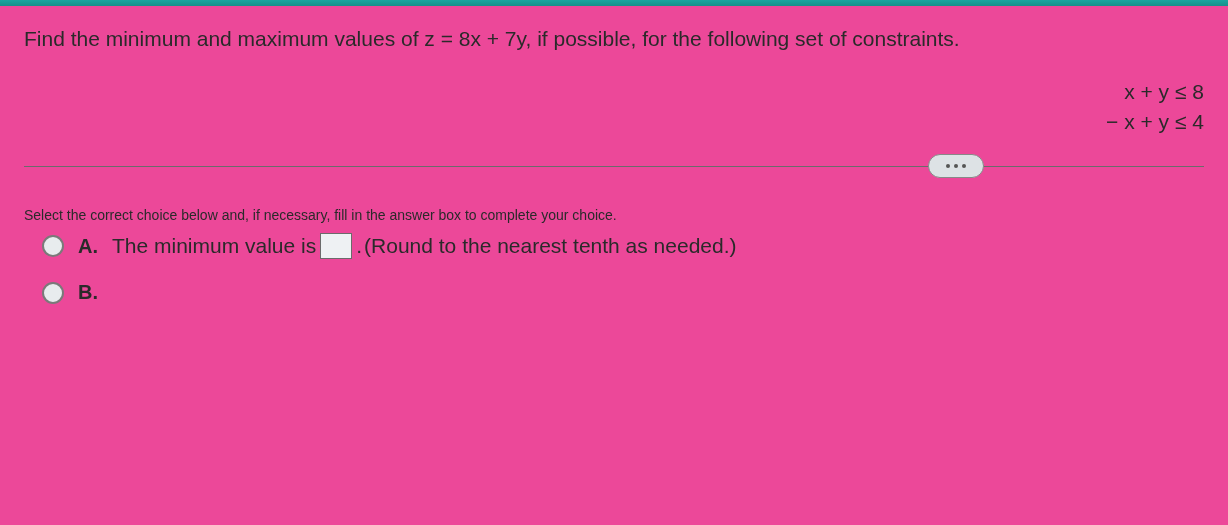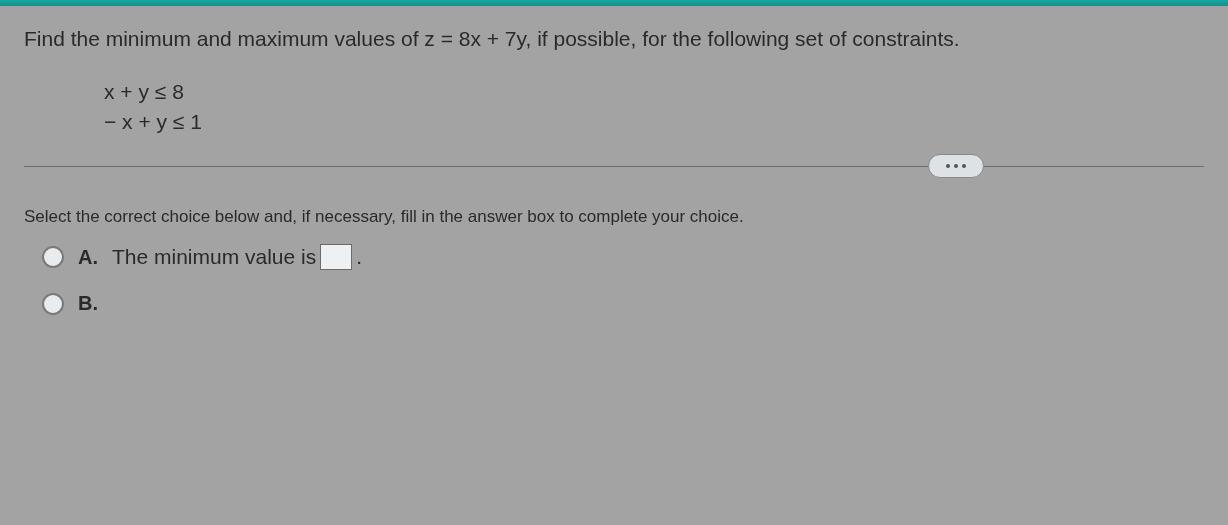--- a/index.html
+++ b/index.html
@@ -12,33 +12,34 @@
       background: #d8dde0;
       width: 1228px;
       height: 525px;
       overflow: hidden;
     }
     .top-bar {
       height: 6px;
       background: linear-gradient(to bottom, #1aa5a0, #168f8a);
     }
     .content-area {
-      background: #a3a3a3;
+      background: #ec4899;
       padding: 18px 24px 15px 24px;
       height: 519px;
     }
     .question-text {
       font-size: 21px;
       color: #2a2a2a;
       line-height: 1.4;
       margin-bottom: 24px;
     }
     .constraints {
       margin-left: 80px;
       margin-bottom: 30px;
+      text-align: right;
     }
     .constraint-line {
       font-size: 21px;
       color: #2a2a2a;
       line-height: 1.4;
       font-family: Arial, sans-serif;
     }
     .divider-wrap {
       position: relative;
       height: 1px;
@@ -60,23 +61,23 @@
       gap: 4px;
       cursor: pointer;
     }
     .ellipsis-badge .dot {
       width: 4px;
       height: 4px;
       background: #555;
       border-radius: 50%;
     }
     .instruction {
-      font-size: 17px;
+      font-size: 14px;
       color: #2a2a2a;
-      margin-bottom: 17px;
+      margin-bottom: 10px;
     }
     .option-row {
       display: flex;
       align-items: center;
       margin-bottom: 22px;
       margin-left: 18px;
     }
     .radio {
       width: 22px;
       height: 22px;
@@ -114,40 +115,41 @@
 <body>
 
 <div class="top-bar"></div>
 
 <div class="content-area">
 
   <div class="question-text">Find the minimum and maximum values of z = 8x + 7y, if possible, for the following set of constraints.</div>
 
   <div class="constraints">
     <div class="constraint-line">x + y ≤ 8</div>
-    <div class="constraint-line">− x + y ≤ 1</div>
+    <div class="constraint-line">− x + y ≤ 4</div>
   </div>
 
   <div class="divider-wrap">
     <div class="ellipsis-badge">
       <span class="dot"></span>
       <span class="dot"></span>
       <span class="dot"></span>
     </div>
   </div>
 
   <div class="instruction">Select the correct choice below and, if necessary, fill in the answer box to complete your choice.</div>
 
   <div class="option-row">
     <div class="radio"></div>
     <span class="option-letter">A.</span>
     <span class="option-text">
       <span>The minimum value is</span>
       <span class="answer-box"></span>
       <span>.</span>
+      <span>(Round to the nearest tenth as needed.)</span>
     </span>
   </div>
 
   <div class="option-row">
     <div class="radio"></div>
     <span class="option-letter">B.</span>
   </div>
 
 </div>
 

